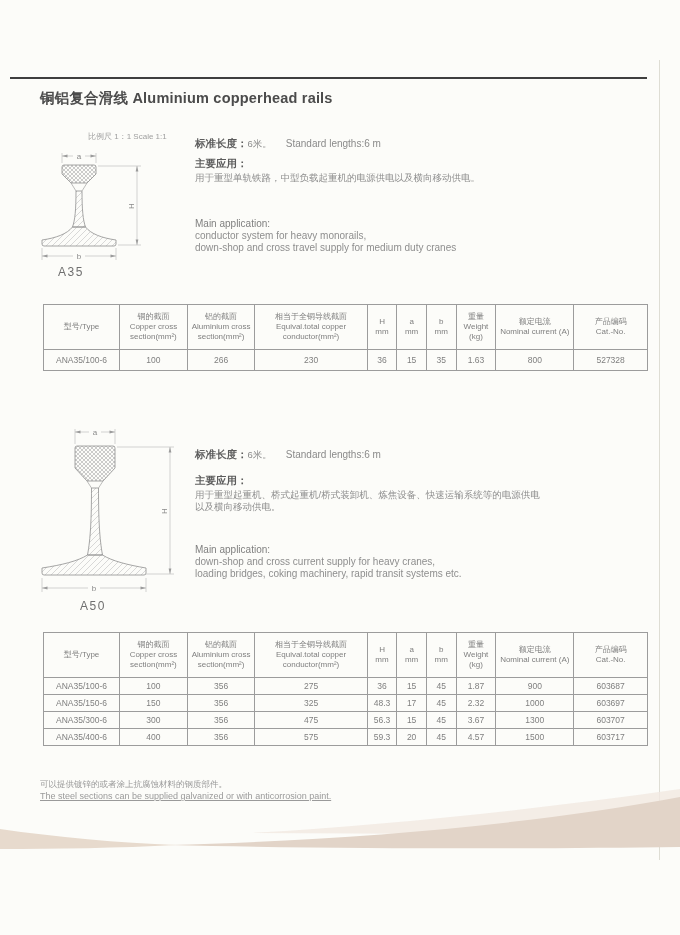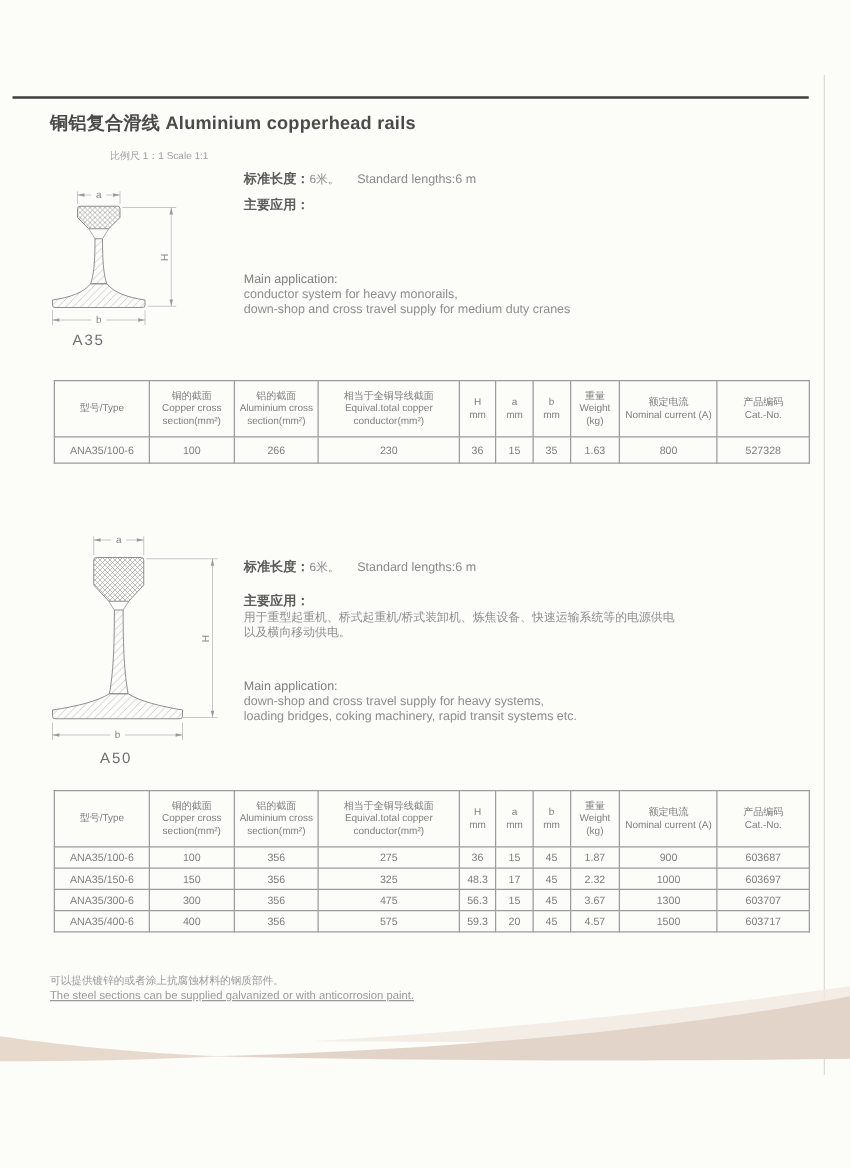--- a/index.html
+++ b/index.html
@@ -2,21 +2,21 @@
 <html><head>
 <meta charset="utf-8">
 <style>
   html,body{margin:0;padding:0;background:#ffffff;}
   .page{position:relative;width:680px;height:935px;background:#fcfcf9;overflow:hidden;
         font-family:"Liberation Sans",sans-serif;}
   .abs{position:absolute;}
   .top-rule{left:10px;top:77px;width:637px;height:2px;background:#3f3f3f;}
   .edge-line{left:659px;top:60px;width:1px;height:800px;background:#deddd4;}
   .title{left:40px;top:89px;font-size:14.5px;font-weight:bold;color:#4b4b4b;letter-spacing:.2px;}
-  .scale{left:40px;top:119px;font-size:8px;color:#9f9f9f;padding-left:48px;}
+  .scale{left:40px;top:131px;font-size:8px;color:#9f9f9f;padding-left:48px;}
   .model-label{font-size:12px;color:#6f6f6f;letter-spacing:1.5px;}
   .tblock{width:460px;}
   .std-label,.app-head-zh{font-size:10.5px;font-weight:bold;color:#5c5c5c;}
   .std-value{font-size:9.5px;color:#8a8a8a;}
   .std-en{font-size:10px;color:#8a8a8a;margin-left:14px;}
   .zh-body{font-size:9.5px;color:#8e8e8e;line-height:13px;}
   .en-head{font-size:10px;color:#7f7f7f;}
   .en-body{font-size:10px;color:#8e8e8e;line-height:12px;}
   table.spec{border-collapse:collapse;width:605px;table-layout:fixed;background:transparent;}
   table.spec th,table.spec td{border:1px solid #9c9c9c;text-align:center;padding:1px 2px;
@@ -80,20 +80,21 @@
       <text x="92" y="58" text-anchor="middle" transform="rotate(-90 92 56)">H</text>
       <text x="39" y="108.8" text-anchor="middle">b</text>
     </g>
   </svg>
   <div class="abs model-label" style="left:58px;top:265px">A35</div>
 
   <div class="abs tblock" style="left:195px;top:133px">
     <span class="std-label">标准长度：</span><span class="std-value">6米。</span><span class="std-en">Standard lengths:6 m</span>
   </div>
   <div class="abs app-head-zh" style="left:195px;top:157px">主要应用：</div>
+  <div class="abs tblock zh-body" style="left:195px;top:171px">用于重型单轨铁路，中型负载起重机的电源供电以及横向移动供电。</div>
   <div class="abs en-head" style="left:195px;top:218px">Main application:</div>
   <div class="abs tblock en-body" style="left:195px;top:230px">conductor system for heavy monorails,</div>
   <div class="abs tblock en-body" style="left:195px;top:242px">down-shop and cross travel supply for medium duty cranes</div>
 
   <table class="spec t1 abs" style="left:43px;top:304px">
     <colgroup>
       <col style="width:12.6%">
         <col style="width:11.2%">
         <col style="width:11.2%">
         <col style="width:18.6%">
@@ -194,21 +195,21 @@
   </svg>
   <div class="abs model-label" style="left:80px;top:599px">A50</div>
 
   <div class="abs tblock" style="left:195px;top:444px">
     <span class="std-label">标准长度：</span><span class="std-value">6米。</span><span class="std-en">Standard lengths:6 m</span>
   </div>
   <div class="abs app-head-zh" style="left:195px;top:474px">主要应用：</div>
   <div class="abs tblock zh-body" style="left:195px;top:488px">用于重型起重机、桥式起重机/桥式装卸机、炼焦设备、快速运输系统等的电源供电</div>
   <div class="abs tblock zh-body" style="left:195px;top:500px">以及横向移动供电。</div>
   <div class="abs en-head" style="left:195px;top:544px">Main application:</div>
-  <div class="abs tblock en-body" style="left:195px;top:556px">down-shop and cross travel supply for heavy systems,</div>
+  <div class="abs tblock en-body" style="left:195px;top:556px">down-shop and cross current supply for heavy cranes,</div>
   <div class="abs tblock en-body" style="left:195px;top:568px">loading bridges, coking machinery, rapid transit systems etc.</div>
 
   <table class="spec t2 abs" style="left:43px;top:632px">
     <colgroup>
       <col style="width:12.6%">
         <col style="width:11.2%">
         <col style="width:11.2%">
         <col style="width:18.6%">
       <col style="width:4.9%">
         <col style="width:4.9%">

